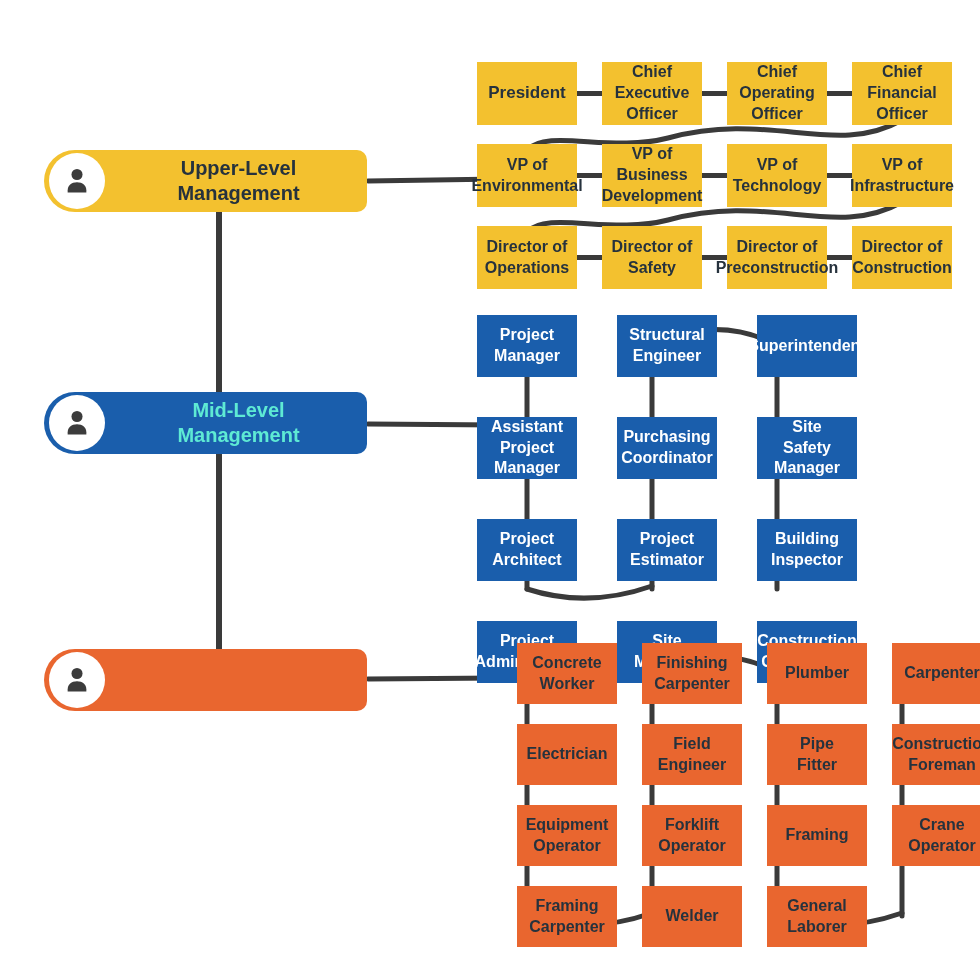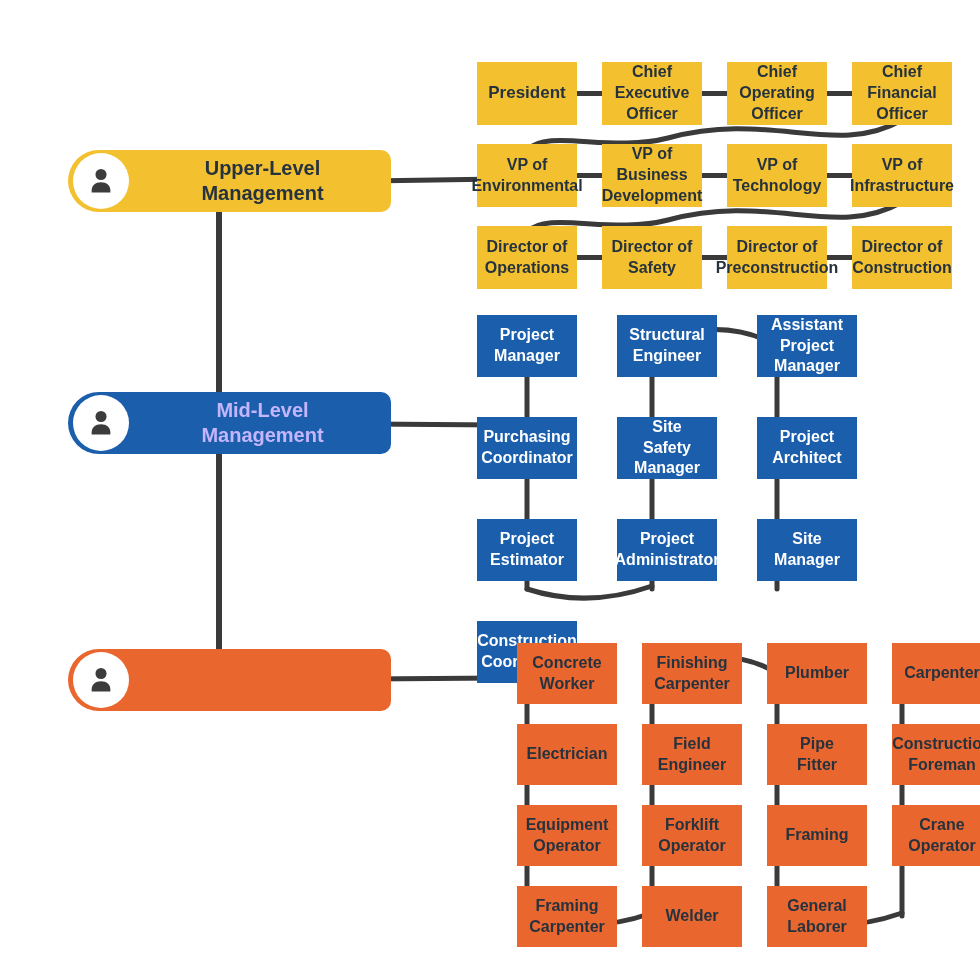--- a/index.html
+++ b/index.html
@@ -4,26 +4,26 @@
 <style>
   html,body{margin:0;padding:0;background:#ffffff;}
   .canvas{
     position:relative;width:980px;height:973px;background:#ffffff;
     font-family:"Liberation Sans",sans-serif;overflow:hidden;
   }
   .connectors{position:absolute;left:0;top:0;width:980px;height:973px;}
 
   
   .level-bar{
-    position:absolute;left:68px;width:323px;height:62px;
+    position:absolute;left:44px;width:323px;height:62px;
     border-radius:31px 10px 10px 31px;
     display:flex;align-items:center;box-sizing:border-box;
   }
   .level-bar.upper{top:150px;background:#F3C12F;color:#26323D;}
-  .level-bar.mid{top:392px;background:#1A5EAC;color:#c4b5fd;}
+  .level-bar.mid{top:392px;background:#1A5EAC;color:#5eead4;}
   .level-bar.skilled{top:649px;background:#E9662F;color:#ffffff;}
   .icon-circle{
     position:absolute;left:5px;top:3px;width:56px;height:56px;border-radius:50%;
     background:#ffffff;display:flex;align-items:center;justify-content:center;
   }
   .bar-label{
     flex:1;padding-left:66px;text-align:center;font-weight:700;font-size:20px;
     line-height:1.25;white-space:pre-line;
   }
 
@@ -146,32 +146,35 @@
 Preconstruction</div>
     <div class="obox yellow">Director of
 Construction</div>
   </div>
 
   <div class="grid mid-grid">
     <div class="obox blue">Project
 Manager</div>
     <div class="obox blue">Structural
 Engineer</div>
+    <div class="obox blue">Superintendent</div>
     <div class="obox blue">Assistant
 Project
 Manager</div>
     <div class="obox blue">Purchasing
 Coordinator</div>
     <div class="obox blue">Site
 Safety
 Manager</div>
     <div class="obox blue">Project
 Architect</div>
     <div class="obox blue">Project
 Estimator</div>
+    <div class="obox blue">Building
+Inspector</div>
     <div class="obox blue">Project
 Administrator</div>
     <div class="obox blue">Site
 Manager</div>
     <div class="obox blue">Construction
 Coordinator</div>
   </div>
 
   <div class="grid skilled-grid">
     <div class="obox orange">Concrete

